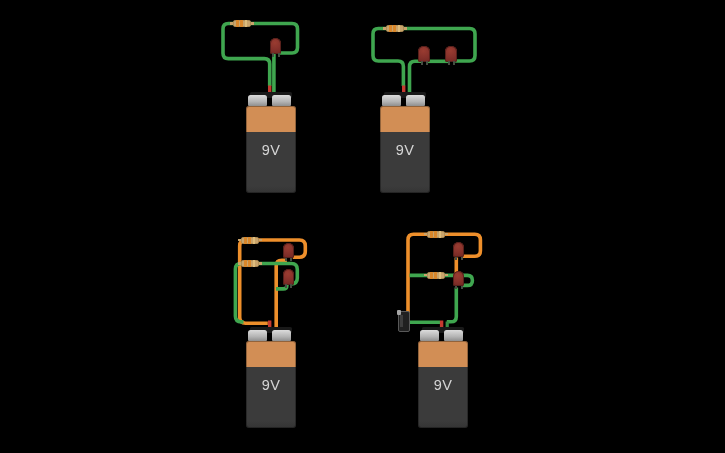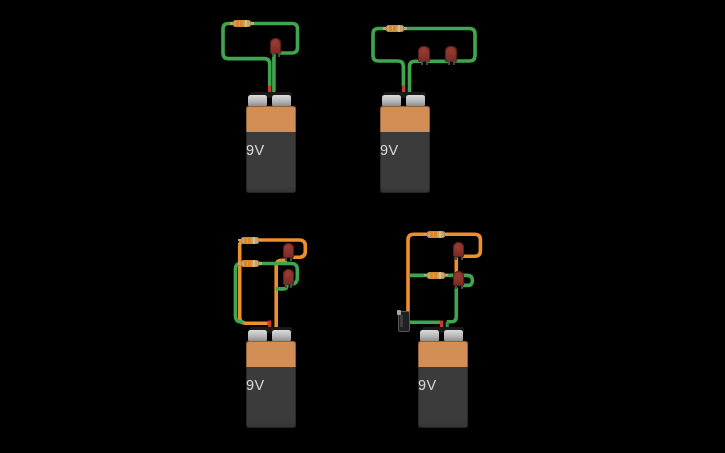--- a/index.html
+++ b/index.html
@@ -9,21 +9,21 @@
   
   .battery{width:50px;height:101px;}
   .b-bar{position:absolute;left:4px;top:0;width:42px;height:6px;background:#191919;border-radius:1.5px;}
   .b-cap{position:absolute;top:3px;width:19px;height:11px;
          background:linear-gradient(180deg,#DCDCDC 0%,#B4B4B4 60%,#8F8F8F 100%);
          border-radius:2.5px 2.5px 1px 1px;}
   .b-cap.left{left:2px}.b-cap.right{left:26px}
   .b-body{position:absolute;left:0;top:14px;width:50px;height:87px;border-radius:3px;
           background:linear-gradient(180deg,#D28E55 0px,#D28E55 26px,#3B3B3B 26px,#3B3B3B 80px,#343434 87px);
           box-shadow:inset 0 0 0 1px rgba(0,0,0,.3);}
-  .b-label{position:absolute;left:0;top:50px;width:50px;text-align:left;
+  .b-label{position:absolute;left:0;top:50px;width:50px;text-align:center;
            font-size:14.5px;color:#D6D6D6;letter-spacing:.5px;}
   
   .led{width:11.5px;height:15.5px;border-radius:5.5px 5.5px 2px 2px;
        background:radial-gradient(circle at 45% 30%,#9A3C31 0%,#84302A 55%,#6F2621 100%);
        box-shadow:inset 0 0 0 1px #58201B;}
   .led .lead{position:absolute;bottom:-3px;width:2px;height:3.5px;background:#474D42;}
   .led .lead.l{left:2.6px}.led .lead.r{left:7.9px}
   
   .resistor{width:18px;height:6.5px;background:#C9A46C;border-radius:3px;
             box-shadow:inset 0 0 0 .5px #9A7B47;}

